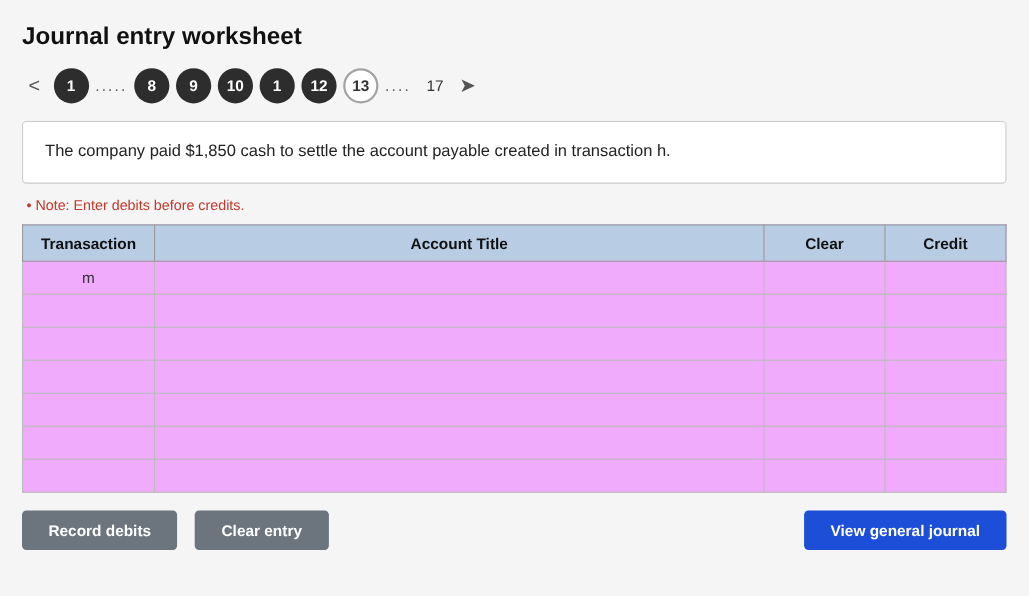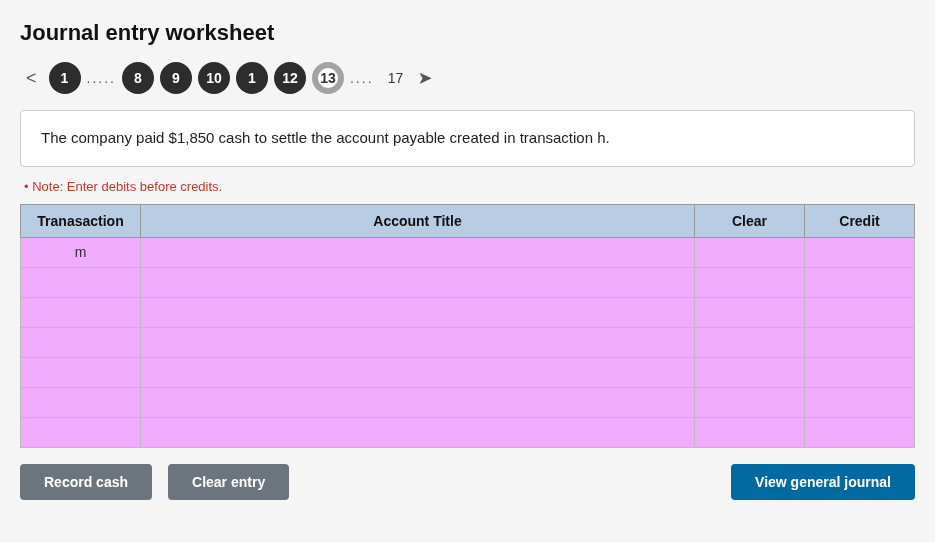--- a/index.html
+++ b/index.html
@@ -59,21 +59,21 @@
       font-weight: bold;
       cursor: pointer;
     }
 
     .page-num.dark {
       background: #2d2d2d;
       color: #fff;
     }
 
     .page-num.active-box {
-      border: 6px solid #a3a3a3;
+      border: 2px solid #a3a3a3;
       background: #fff;
       color: #333;
     }
 
     .page-num.plain {
       color: #333;
       background: transparent;
       font-weight: normal;
     }
 
@@ -181,21 +181,21 @@
       margin-right: 16px;
     }
 
     .btn-clear {
       background: #6c757d;
       color: #ffffff;
       margin-right: auto;
     }
 
     .btn-view {
-      background: #0369a1;
+      background: #1d4ed8;
       color: #fff;
       margin-left: auto;
     }
   </style>
 </head>
 <body>
 
 <div class="container">
 
   <div class="page-title">Journal entry worksheet</div>
@@ -275,18 +275,18 @@
         <tr>
           <td></td>
           <td><input type="text" style=""></td>
           <td><input type="text" style=""></td>
           <td><input type="text" style=""></td>
         </tr>
       </tbody>
   </table>
 
   <div class="button-row">
-    <button class="btn btn-record">Record cash</button>
+    <button class="btn btn-record">Record debits</button>
     <button class="btn btn-clear">Clear entry</button>
     <button class="btn btn-view">View general journal</button>
   </div>
 
 </div>
 
 </body></html>

